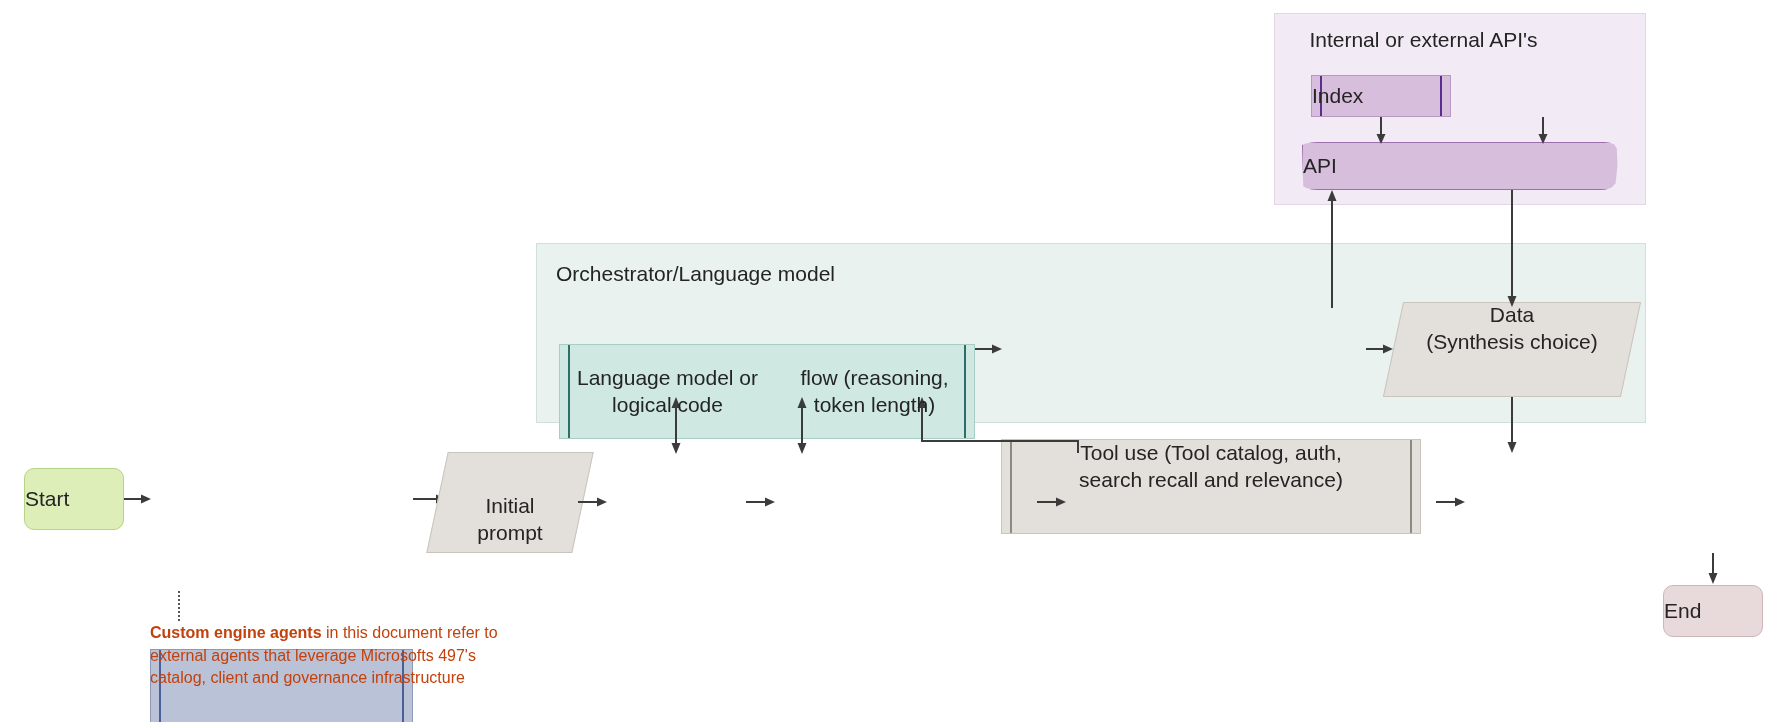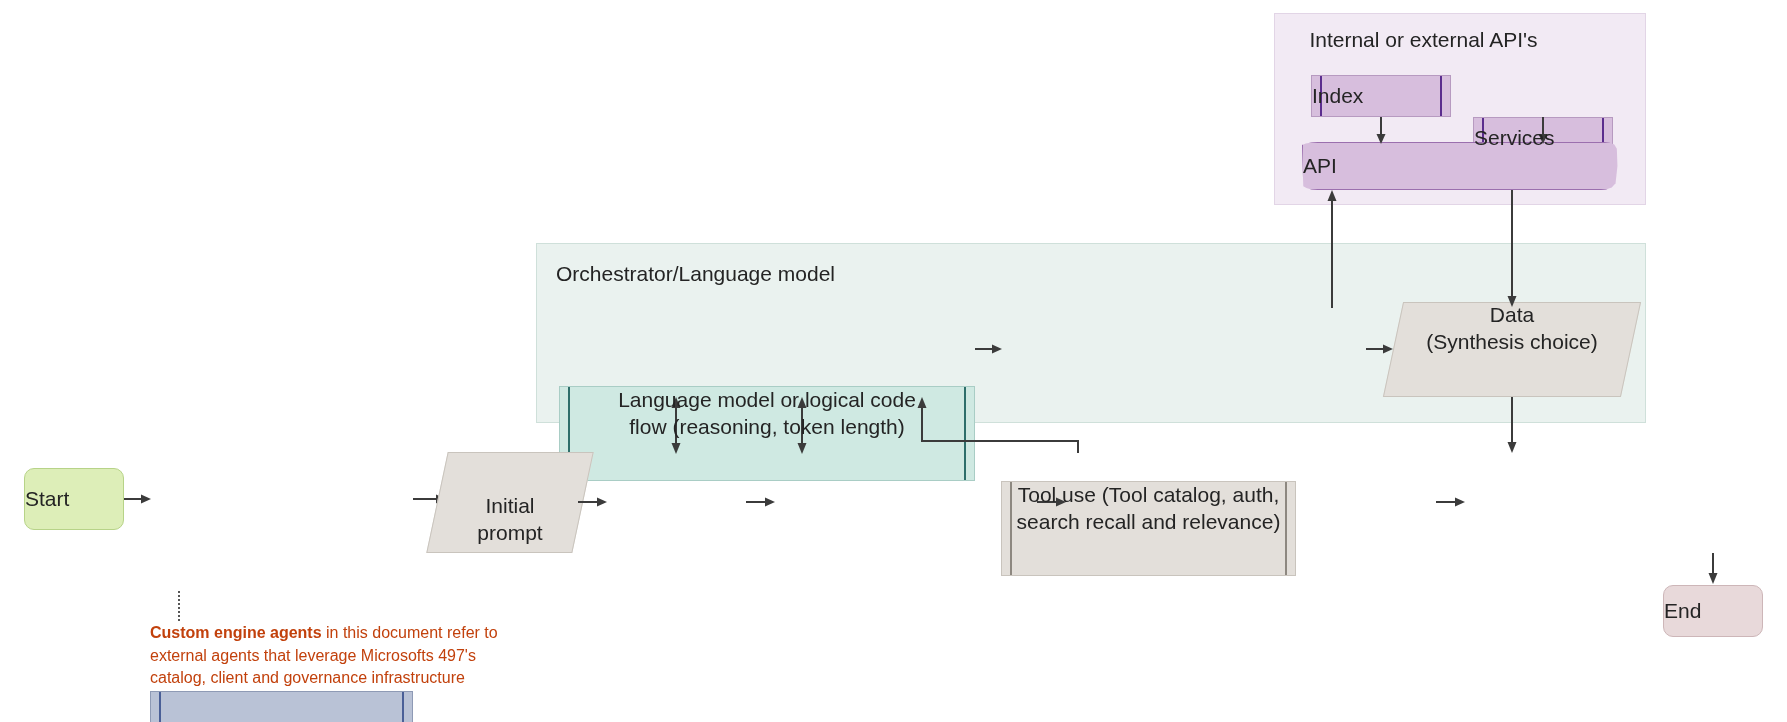--- a/index.html
+++ b/index.html
@@ -177,50 +177,47 @@
 <div id="canvas">
 
   <div class="abs api-panel" style="left:1274px; top:13px; width:372px; height:192px;">
   </div>
   <div class="abs api-panel-title" style="left:1274px; top:28px; width:299px; height:26px;">Internal or external API's</div>
 
   <div class="abs node purple-box" style="left:1311px; top:75px; width:140px; height:42px;">
     <span class="lbl">Index</span>
   </div>
 
-  <div class="abs node purple-box" style="left:1473px; top:75px; width:140px; height:42px;">
-    <span class="lbl">Services</span>
-  </div>
 
   <div class="abs node api-tape" style="left:1302px; top:142px; width:318px; height:48px;">
     <span class="lbl">API</span>
   </div>
 
   <svg class="conn" style="left:1374px; top:117px; width:14px; height:28px;" viewBox="0 0 14 28">
     <line x1="7" y1="0" x2="7" y2="20"></line>
     <polygon points="7,27 2.5,17 11.5,17" fill="#3b3b3b" stroke="none"></polygon>
   </svg>
 
   <svg class="conn" style="left:1536px; top:117px; width:14px; height:28px;" viewBox="0 0 14 28">
     <line x1="7" y1="0" x2="7" y2="20"></line>
     <polygon points="7,27 2.5,17 11.5,17" fill="#3b3b3b" stroke="none"></polygon>
   </svg>
 
   <div class="abs orch-panel" style="left:536px; top:243px; width:1110px; height:180px;">
   </div>
   <div class="abs orch-title" style="left:556px; top:262px; width:500px; height:26px;">Orchestrator/Language model</div>
 
   <div class="abs teal-box" style="left:559px; top:302px; width:416px; height:95px;">
-    <div class="node lbl" style="width:100%; height:100%; flex-direction:column;">
+    <div class="node lbl" style="width:100%; height:100%; ">
       <span>Language model or logical code</span>
       <span>flow (reasoning, token length)</span>
     </div>
   </div>
 
-  <div class="abs grey-box barred" style="left:1001px; top:302px; width:295px; height:95px;">
+  <div class="abs grey-box barred" style="left:1001px; top:302px; width:420px; height:95px;">
     <div class="node lbl" style="width:100%; height:100%; flex-direction:column;">
       <span>Tool use (Tool catalog, auth,</span>
       <span>search recall and relevance)</span>
     </div>
   </div>
 
   <div class="abs para" style="left:1393px; top:302px; width:238px; height:95px;">
   </div>
   <div class="abs node" style="left:1393px; top:302px; width:238px; height:79px; flex-direction:column;">
     <span>Data</span>

